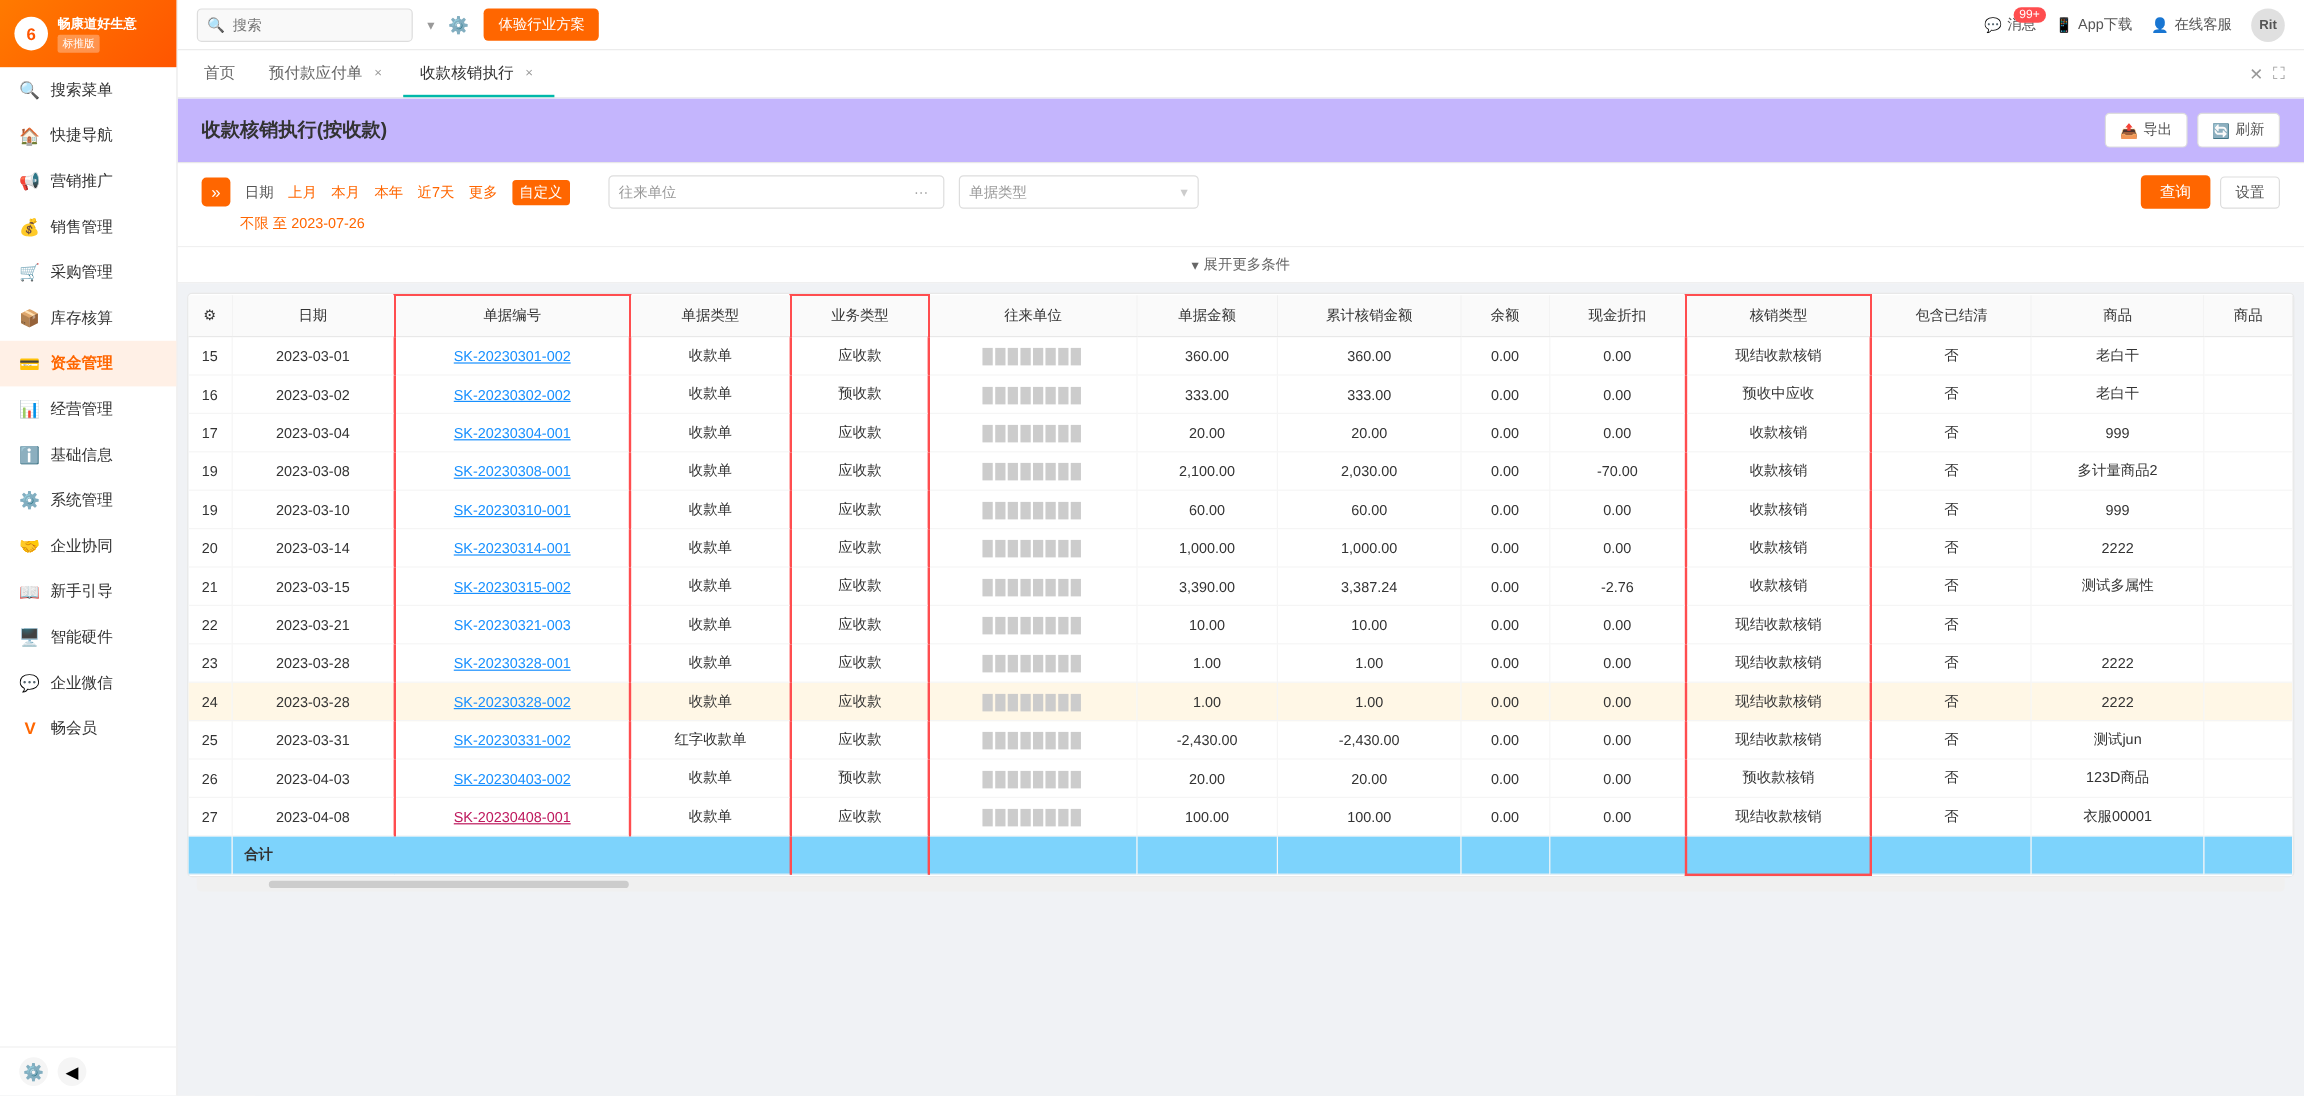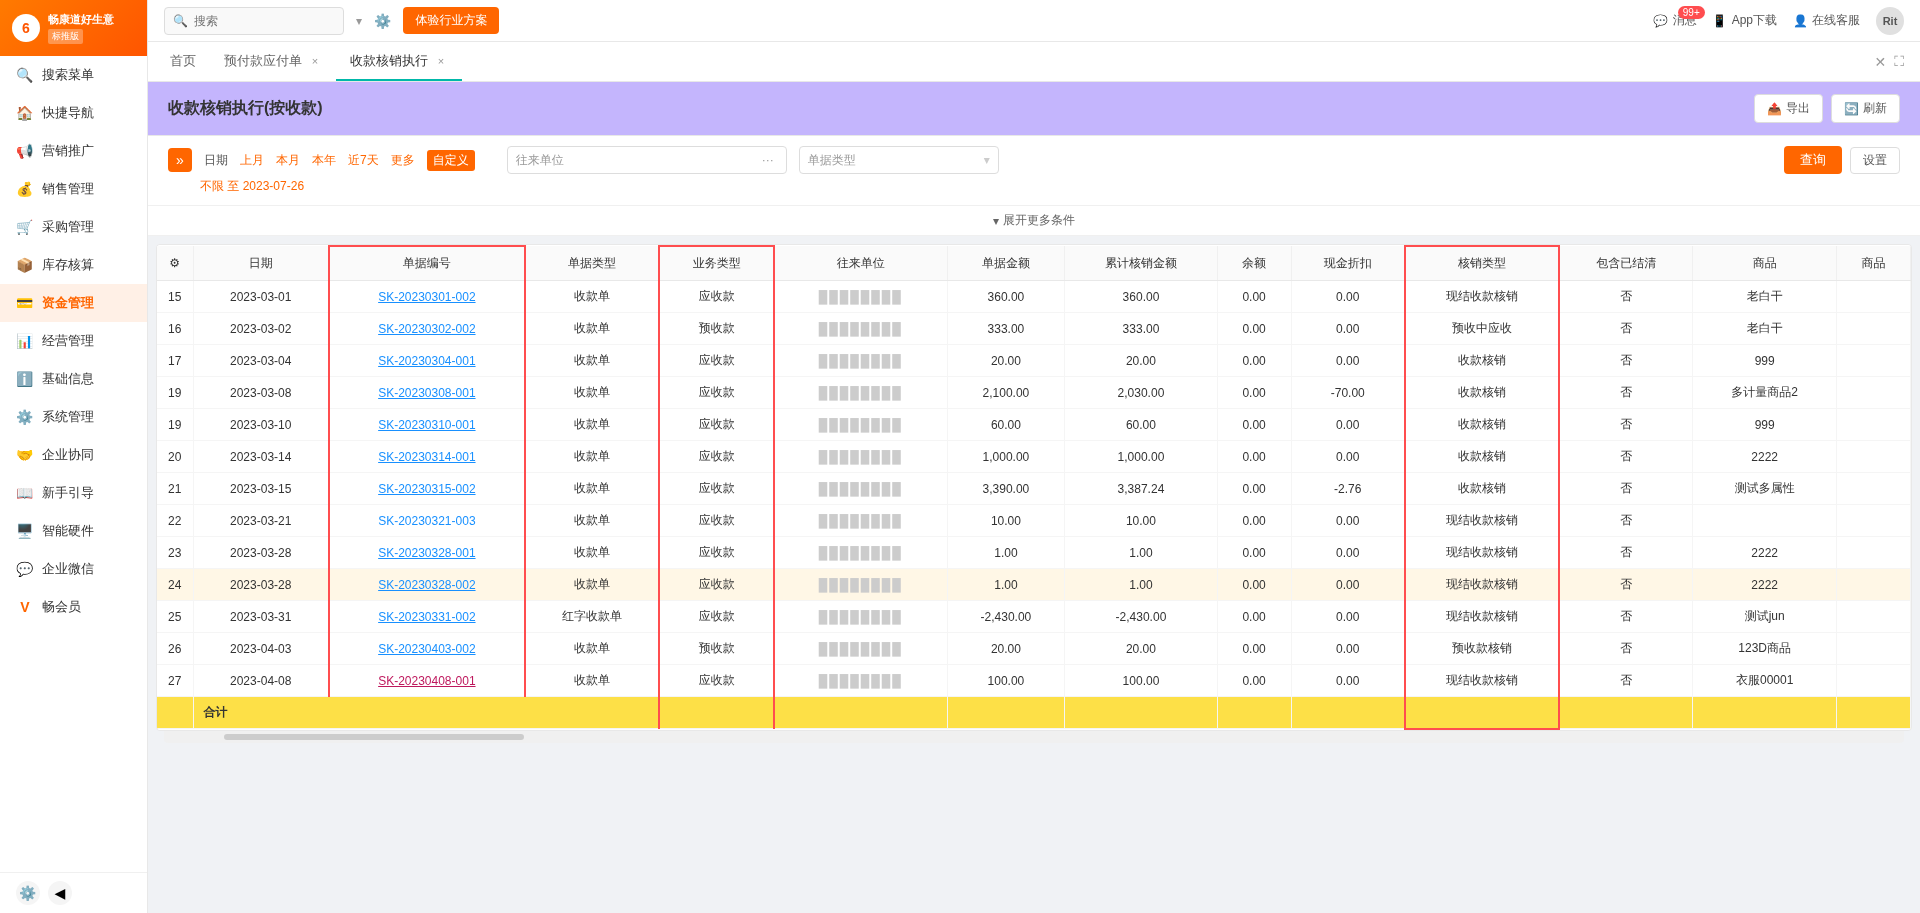--- a/index.html
+++ b/index.html
@@ -60,21 +60,21 @@
     .filter-select-wrap { flex: 0 0 200px; border: 1px solid #ddd; border-radius: 4px; height: 28px; display: flex; align-items: center; padding: 0 8px; background: #fff; justify-content: space-between; }
     .filter-select-wrap span { font-size: 12px; color: #999; }
     .filter-actions { margin-left: auto; display: flex; gap: 8px; align-items: flex-end; }
     .btn-query { background: #ff6600; color: #fff; border: none; border-radius: 4px; padding: 5px 16px; font-size: 13px; cursor: pointer; }
     .btn-set { border: 1px solid #ddd; background: #fff; color: #555; border-radius: 4px; padding: 4px 12px; font-size: 12px; cursor: pointer; }
     .expand-bar { text-align: center; padding: 6px 0; font-size: 12px; color: #666; cursor: pointer; display: flex; align-items: center; justify-content: center; gap: 4px; }
     .data-table { width: 100%; border-collapse: collapse; background: #fff; font-size: 12px; }
     .data-table th { background: #fafafa; color: #333; font-weight: 500; padding: 8px 10px; border-bottom: 1px solid #e8e8e8; border-right: 1px solid #f0f0f0; white-space: nowrap; text-align: center; position: sticky; top: 0; z-index: 2; }
     .data-table td { padding: 7px 10px; border-bottom: 1px solid #f5f5f5; border-right: 1px solid #f5f5f5; color: #333; white-space: nowrap; text-align: center; }
     .data-table tr.highlighted td { background: #fff7e6; }
-    .data-table tr.summary td { background: #fde047; font-weight: 500; }
+    .data-table tr.summary td { background: #7dd3fc; font-weight: 500; }
     .red-text { color: #ff4d4f; }
     .negative-text { color: #ff4d4f; }
     .gear-th { background: #fafafa; padding: 8px; cursor: pointer; text-align: center; }
 
     
     ::-webkit-scrollbar { width: 6px; height: 6px; }
     ::-webkit-scrollbar-thumb { background: #ccc; border-radius: 3px; }
     .scrollbar-row { height: 12px; background: #f0f0f0; margin: 0 8px; border-radius: 0 0 4px 4px; display: flex; align-items: center; }
     .scrollbar-thumb { height: 6px; width: 300px; background: #ccc; border-radius: 3px; margin: 3px 60px; }
   </style>

